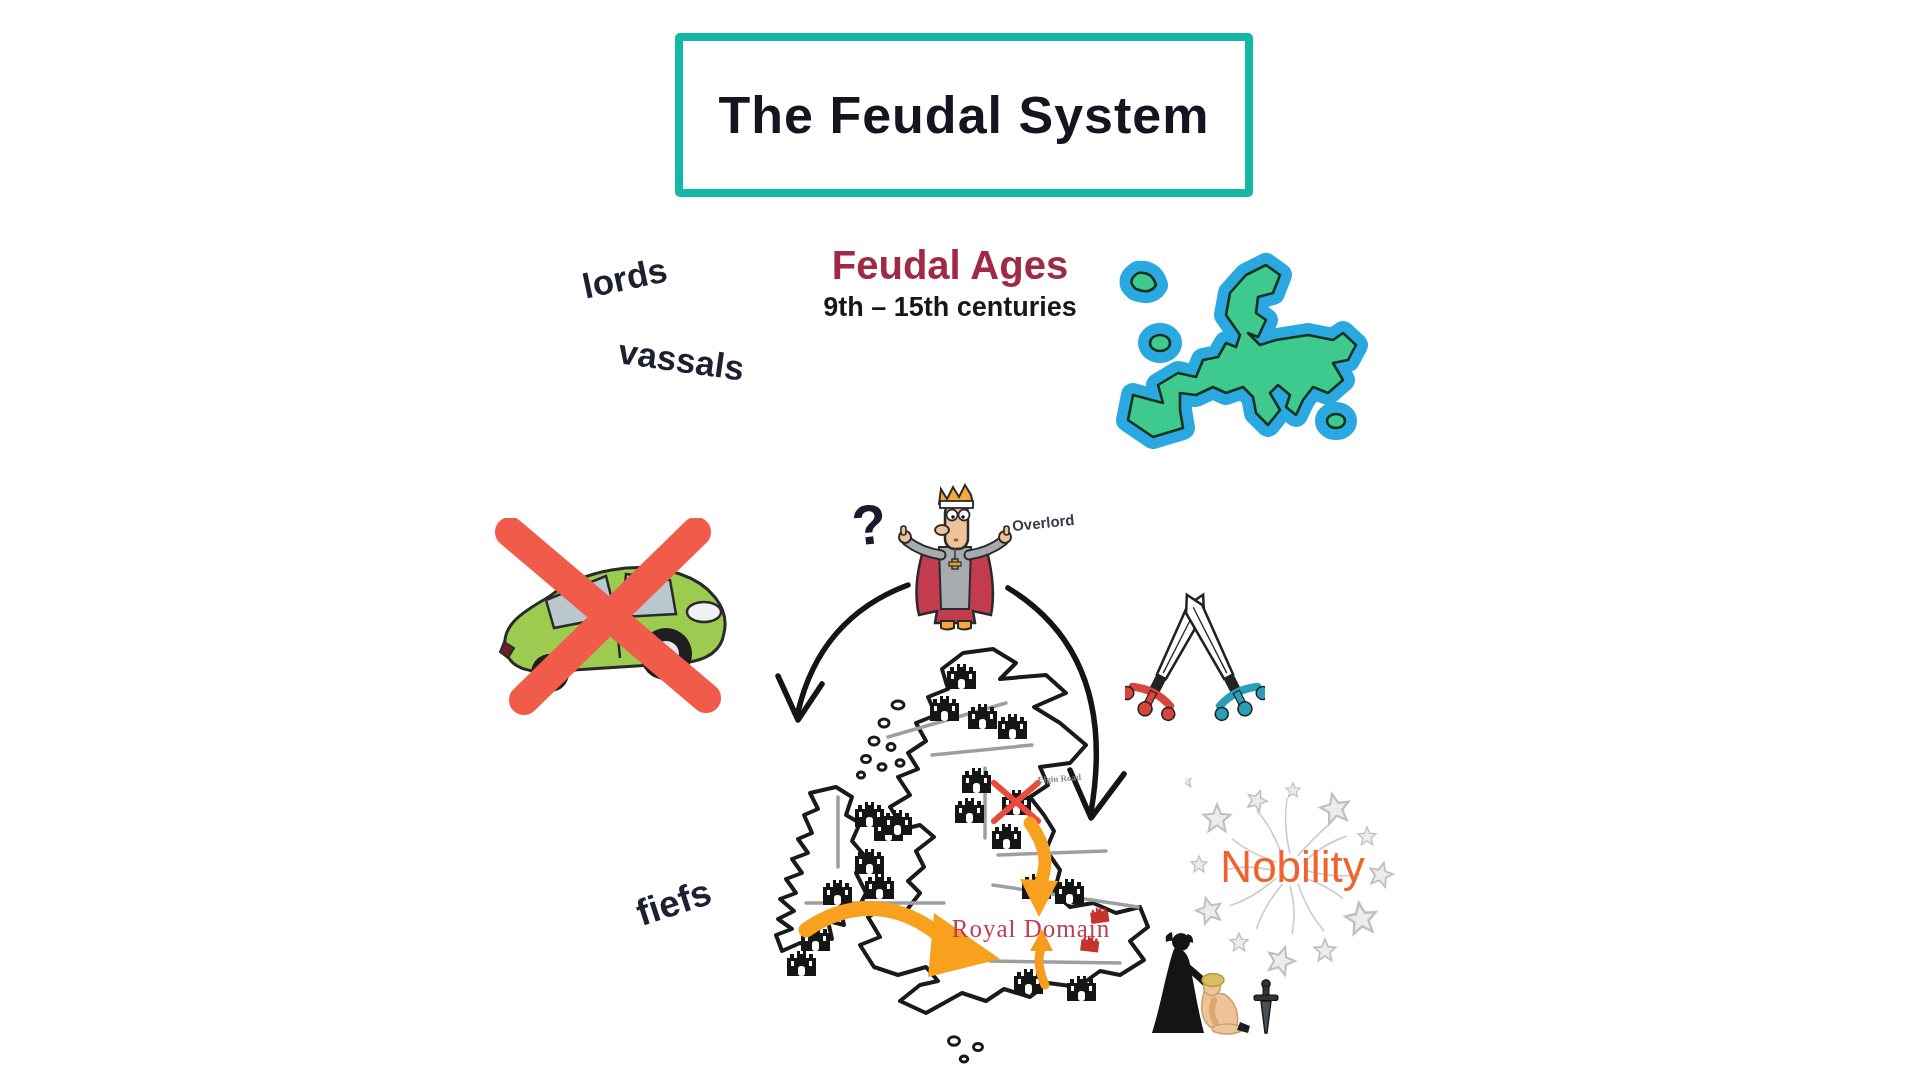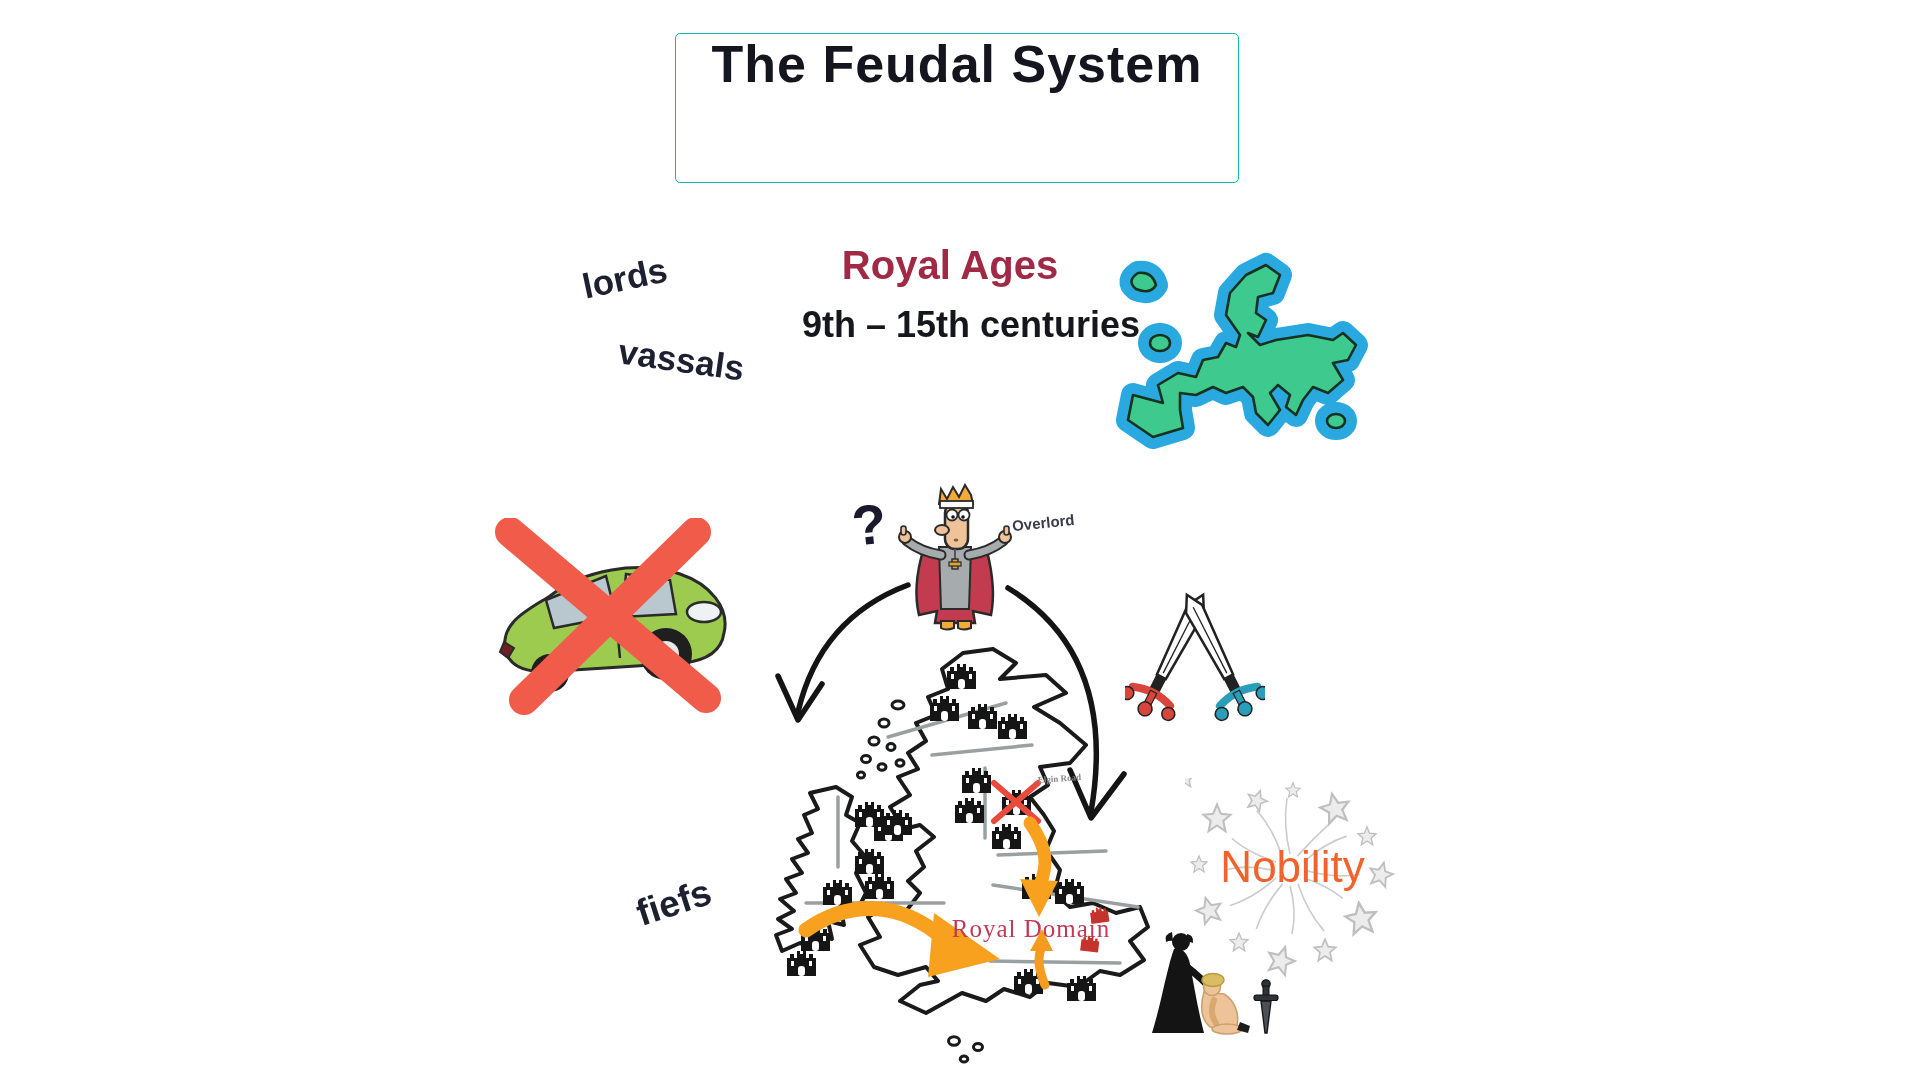--- a/index.html
+++ b/index.html
@@ -1,42 +1,42 @@
 <!DOCTYPE html>
 <html><head>
 <meta charset="utf-8">
 <style>
   html,body{margin:0;padding:0;background:#e9e9e9;}
   #stage{position:relative;width:1920px;height:1080px;background:#ffffff;overflow:hidden;
          font-family:"Liberation Sans",sans-serif;}
   .abs{position:absolute;}
   .hand{font-weight:700;color:#1d2030;}
-  #title-box{left:675px;top:33px;width:562px;height:148px;border:1px solid #14b8a6;border-radius:5px;
-             background:#fff;display:flex;justify-content:center;}
+  #title-box{left:675px;top:33px;width:562px;height:148px;border:8px solid #14b8a6;border-radius:5px;
+             background:#fff;display:flex;align-items:center;justify-content:center;}
   #title-text{font-size:52px;font-weight:700;color:#15151f;letter-spacing:1px;}
   #era{left:820px;top:243px;width:260px;text-align:center;font-size:40px;font-weight:700;color:#a02a46;}
-  #range{left:760px;top:304px;width:380px;text-align:right;font-size:36px;font-weight:700;color:#16161d;}
+  #range{left:760px;top:292px;width:380px;text-align:center;font-size:27px;font-weight:700;color:#16161d;}
   #lords{left:582px;top:258px;font-size:35px;transform:rotate(-12deg);}
   #vassals{left:618px;top:340px;font-size:35px;transform:rotate(8deg);}
   #fiefs{left:636px;top:882px;font-size:37px;transform:rotate(-18deg);}
   #qmark{left:852px;top:492px;font-size:56px;font-weight:700;color:#1a1a2e;transform:rotate(-6deg);}
   #overlord-label{left:1012px;top:514px;font-size:15px;font-weight:700;color:#3c3c4c;transform:rotate(-6deg);}
   #nobility{left:1205px;top:842px;width:175px;text-align:center;font-size:44px;font-weight:400;color:#f2622d;}
   svg text{font-family:"Liberation Serif",serif;}
 </style>
 </head>
 <body>
 
 <div id="stage">
 
   <div id="title-box" class="abs">
     <span id="title-text">The Feudal System</span>
   </div>
 
-  <div id="era" class="abs">Royal Ages</div>
+  <div id="era" class="abs">Feudal Ages</div>
   <div id="range" class="abs">9th – 15th centuries</div>
 
   <div id="lords" class="abs hand">lords</div>
   <div id="vassals" class="abs hand">vassals</div>
   <div id="fiefs" class="abs hand">fiefs</div>
 
   <svg class="abs" style="left:1108px;top:245px" width="272" height="212" viewBox="0 0 272 212">
     <g stroke="#2aa9e1" stroke-width="24" stroke-linejoin="round" stroke-linecap="round" fill="#2aa9e1">
       <path d="M55,158 L50,140 L70,128 L88,132 L95,115 L110,112 L118,98 L128,102 L132,90 L118,70 L122,48 L138,30 L158,20 L172,30 L165,48 L150,52 L148,68 L158,75 L150,92 L140,88 L152,100 L168,95 L200,90 L225,95 L235,88 L248,100 L240,115 L225,118 L235,135 L220,148 L205,142 L195,155 L188,170 L178,162 L182,150 L170,140 L162,148 L172,165 L160,180 L148,168 L145,152 L135,142 L118,148 L105,142 L88,150 L72,148 L72,165 L75,183 L45,192 L20,175 L25,150 Z"></path>
       <path d="M30,28 q-12,8 -2,16 q14,6 20,-4 q-4,-14 -18,-12 Z"></path>

